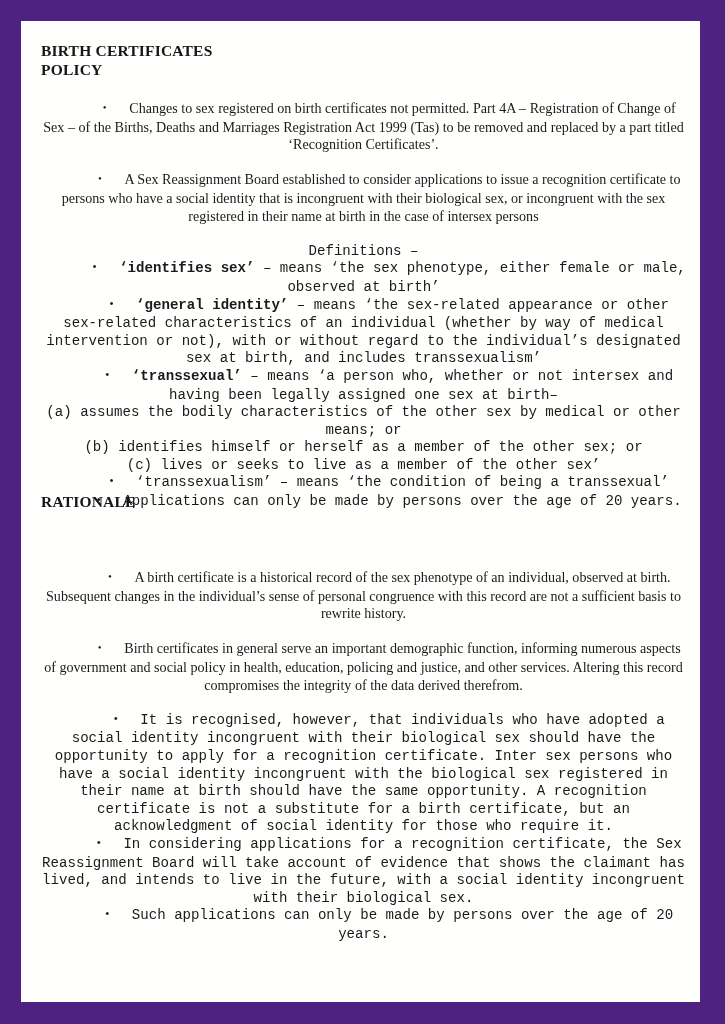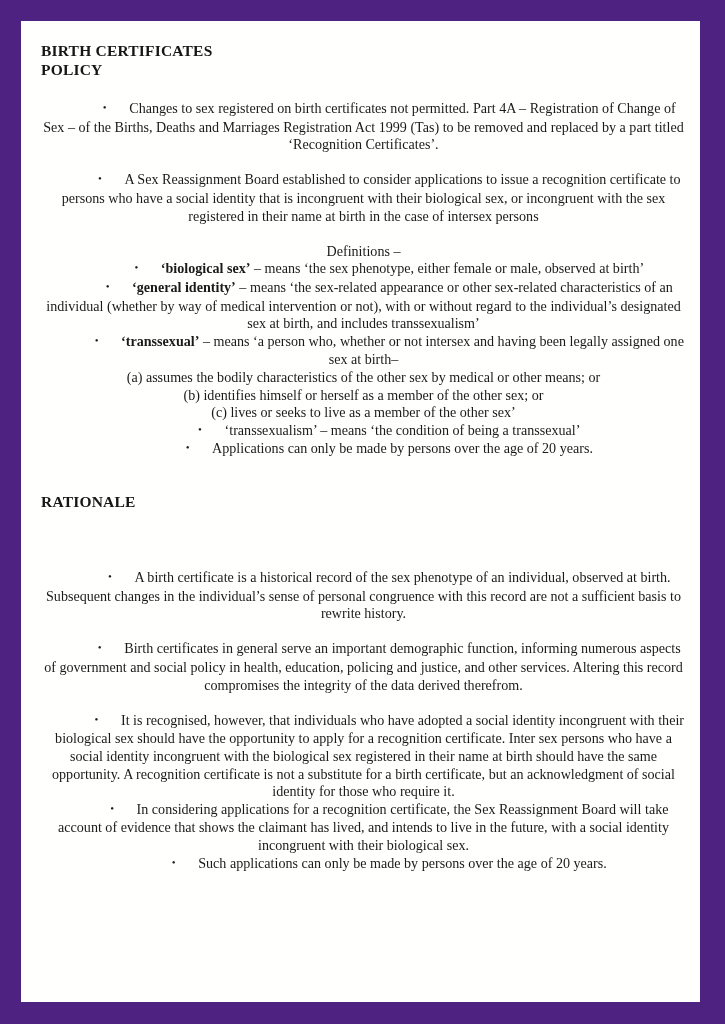--- a/index.html
+++ b/index.html
@@ -72,21 +72,21 @@
     width: 645px;
   }
 
   .para {
     margin: 0 0 0 0;
     padding: 0;
     text-indent: 0;
     width: 645px;
   }
   .para.spaced { margin-bottom: 17.6px; }
-  .para.tight { margin-bottom: 0; }
+  .para.tight { margin-bottom: 0; font-family: Liberation Mono, monospace; }
 
   
   .bul {
     display: inline-block;
     width: 49px;
     margin-left: 29px;
     vertical-align: baseline;
   }
   .bul::before {
     content: "\2022";
@@ -123,21 +123,21 @@
       </div>
 
       <div id="content-policy" class="body-text">
 
         <p class="para spaced"><span class="bul"></span><span>Changes to sex registered on birth certificates not permitted. Part 4A – Registration of Change of Sex – of the Births, Deaths and Marriages Registration Act 1999 (Tas) to be removed and replaced by a part titled ‘Recognition Certificates’.</span></p>
 
         <p class="para spaced"><span class="bul"></span><span>A Sex Reassignment Board established to consider applications to issue a recognition certificate to persons who have a social identity that is incongruent with their biological sex, or incongruent with the sex registered in their name at birth in the case of intersex persons</span></p>
 
         <p class="para tight">Definitions –</p>
 
-        <p class="para tight"><span class="bul"></span><b class="term">‘biological sex’</b><span> – means ‘the sex phenotype, either female or male, observed at birth’</span></p>
+        <p class="para tight"><span class="bul"></span><b class="term">‘identifies sex’</b><span> – means ‘the sex phenotype, either female or male, observed at birth’</span></p>
 
 
         <p class="para tight"><span class="bul"></span><b class="term">‘general identity’</b><span> – means ‘the sex-related appearance or other sex-related characteristics of an individual (whether by way of medical intervention or not), with or without regard to the individual’s designated sex at birth, and includes transsexualism’</span></p>
 
         <p class="para tight"><span class="bul"></span><b class="term">‘transsexual’</b><span> – means ‘a person who, whether or not intersex and having been legally assigned one sex at birth–</span></p>
 
         <p class="para tight">(a) assumes the bodily characteristics of the other sex by medical or other means; or</p>
         <p class="para tight">(b) identifies himself or herself as a member of the other sex; or</p>
         <p class="para tight">(c) lives or seeks to live as a member of the other sex’</p>
 

